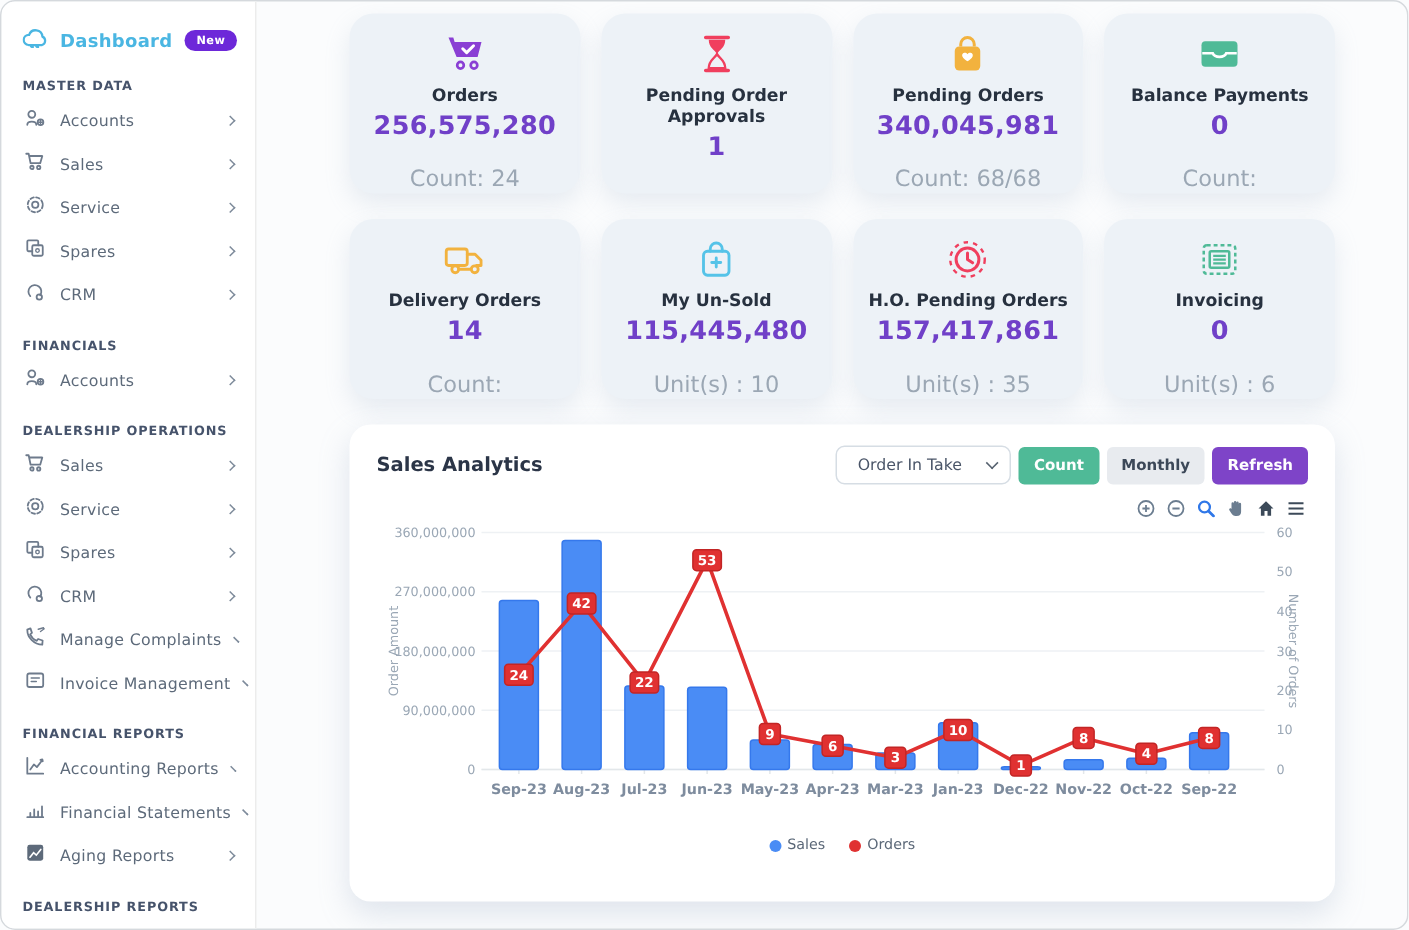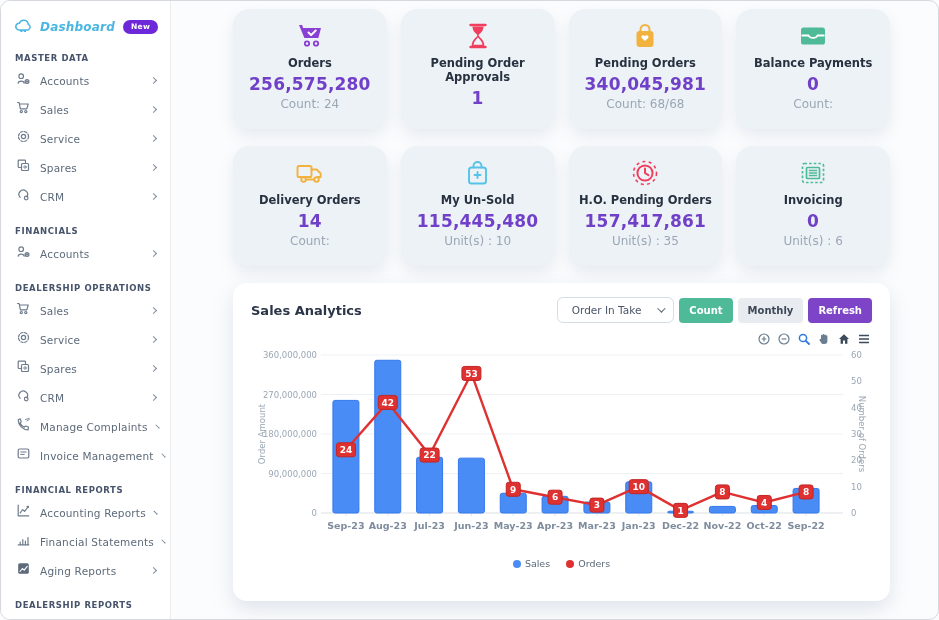--- a/index.html
+++ b/index.html
@@ -12,21 +12,21 @@
     width:939px; height:620px; border:1px solid #d5d9dd;
     border-radius:10px; overflow:hidden; position:relative; background:#fbfcfd;
   }
   
   .sidebar {
     position:absolute; left:0; top:0; bottom:0; width:170px;
     background:#ffffff; border-right:1px solid #ececec; padding:12px 0 0 0;
     z-index:2;
   }
   .dash-row { display:flex; align-items:center; gap:8px; padding:4px 12px 2px 14px; cursor:pointer; }
-  .dash-label { color:#4ab6e2; font-size:12px; font-weight:bold; letter-spacing:.2px;font-style:italic; }
+  .dash-label { color:#4ab6e2; font-size:12px; font-weight:bold; letter-spacing:.2px; }
   .badge-new {
     margin-left:auto; background:#6d28d9; color:#fff; font-size:7.5px; font-weight:bold;
     padding:2.5px 8px; border-radius:9px; letter-spacing:.3px;
   }
   .sec-title {
     margin:15px 14px 3px 14px; font-size:8.5px; font-weight:bold; color:#46536b;
     letter-spacing:.6px;
   }
   .side-item {
     display:flex; align-items:center; gap:9px; height:29px; padding:0 14px 0 15px;
@@ -42,21 +42,21 @@
   
   .main { position:absolute; left:170px; top:0; right:0; bottom:0; padding:8px 48px 0 62px; }
   .cards-grid { display:grid; grid-template-columns:repeat(4,1fr); gap:17px 14px; }
   .stat-card {
     background:#edf2f7; border-radius:16px; height:120px; text-align:center;
     padding-top:13px; box-shadow:0 7px 16px rgba(150,170,195,.20); cursor:pointer;
   }
   .stat-card .ic { height:28px; display:flex; align-items:center; justify-content:center; }
   .stat-card .t { font-size:11.5px; font-weight:bold; color:#27313f; margin-top:7px; line-height:1.2; padding:0 8px; }
   .stat-card .v { font-size:17px; font-weight:bold; color:#7040c8; margin-top:3px; letter-spacing:.2px; }
-  .stat-card .s { font-size:12px; color:#9ba7b4; margin-top:3px; }
+  .stat-card .s { font-size:15px; color:#9ba7b4; margin-top:16px; }
   
   .panel {
     margin-top:17px; background:#fff; border-radius:14px; height:318px;
     box-shadow:0 8px 20px rgba(150,170,195,.28); padding:14px 18px 0 18px; position:relative;
   }
   .panel-head { display:flex; align-items:center; }
   .panel-title { font-size:13px; font-weight:bold; color:#2b3547; }
   .controls { margin-left:auto; display:flex; align-items:center; gap:5px;padding-left:30px; }
   .select {
     display:flex; align-items:center; gap:16px; background:#fff; border:1px solid #d6dde4;

